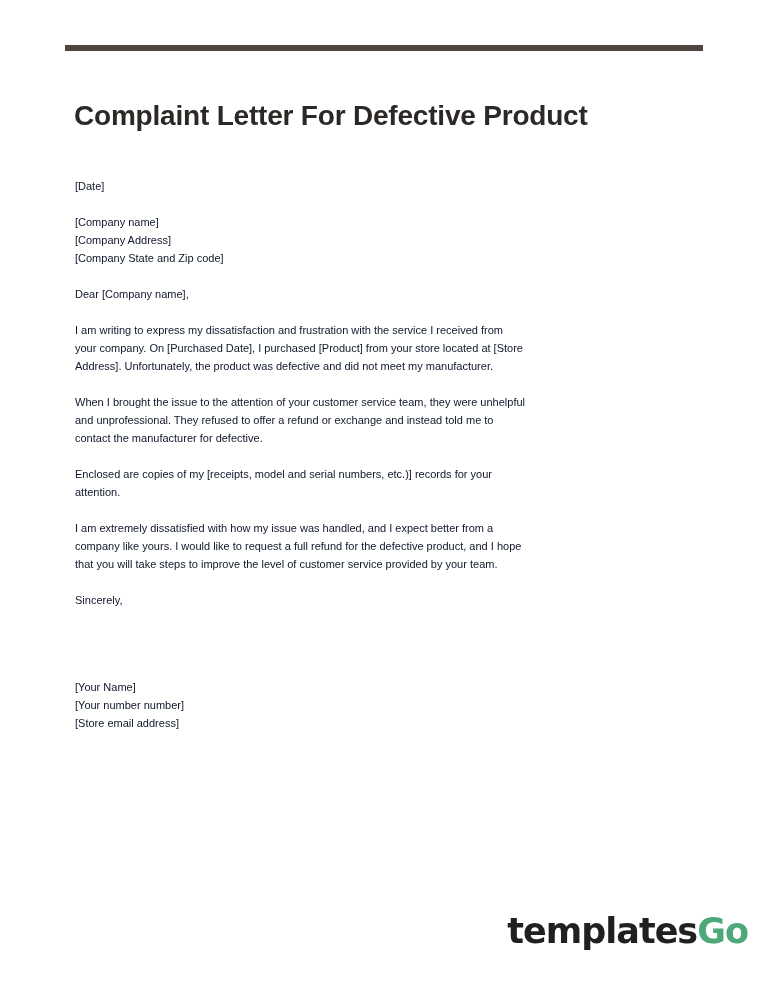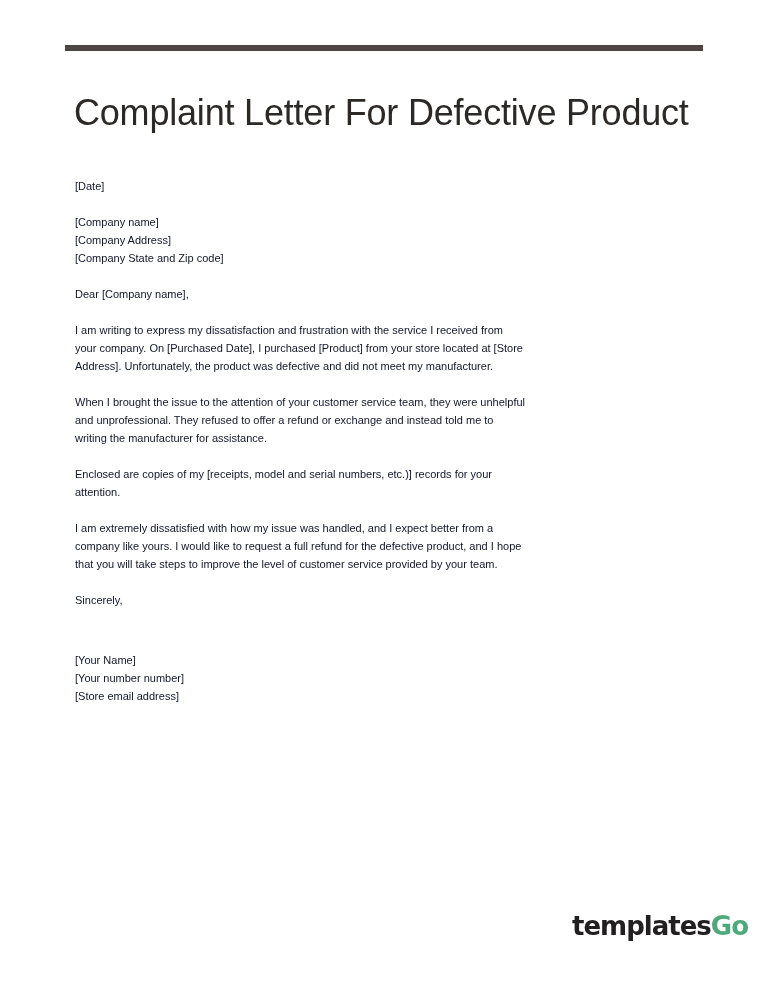--- a/index.html
+++ b/index.html
@@ -19,51 +19,51 @@
     position: absolute;
     left: 65px;
     top: 45px;
     width: 638px;
     height: 6px;
     background: #4d4642;
   }
   .doc-title {
     position: absolute;
     left: 74px;
-    top: 92px;
+    top: 100px;
     margin: 0;
-    font-size: 36px;
-    font-weight: 400;
+    font-size: 28px;
+    font-weight: 700;
     letter-spacing: -0.2px;
     color: #2b2826;
     white-space: nowrap;
   }
   .letter-body {
     position: absolute;
     left: 75px;
     top: 177px;
     width: 620px;
     font-size: 11px;
     line-height: 18px;
     color: #0f172a;
   }
   .block { margin: 0 0 18px 0; }
   .line {
     display: block;
     height: 18px;
     line-height: 18px;
     white-space: nowrap;
   }
-  .closing-block { margin-bottom: 42px; }
+  .closing-block { margin-bottom: 69px; }
   .logo {
     position: absolute;
     top: 911px;
     right: 20px;
     font-family: "DejaVu Sans", sans-serif;
-    font-size: 26px;
+    font-size: 35px;
     font-weight: 800;
     letter-spacing: -1px;
     color: #221f20;
     white-space: nowrap;
   }
   .logo .logo-green { color: #4ea87a; }
 </style>
 </head>
 <body>
 
@@ -91,21 +91,21 @@
 
     <div class="block">
       <span class="line">I am writing to express my dissatisfaction and frustration with the service I received from</span>
       <span class="line">your company. On [Purchased Date], I purchased [Product] from your store located at [Store</span>
       <span class="line">Address]. Unfortunately, the product was defective and did not meet my manufacturer.</span>
     </div>
 
     <div class="block">
       <span class="line">When I brought the issue to the attention of your customer service team, they were unhelpful</span>
       <span class="line">and unprofessional. They refused to offer a refund or exchange and instead told me to</span>
-      <span class="line">writing the manufacturer for assistance.</span>
+      <span class="line">contact the manufacturer for defective.</span>
     </div>
 
     <div class="block">
       <span class="line">Enclosed are copies of my [receipts, model and serial numbers, etc.)] records for your</span>
       <span class="line">attention.</span>
     </div>
 
     <div class="block">
       <span class="line">I am extremely dissatisfied with how my issue was handled, and I expect better from a</span>
       <span class="line">company like yours. I would like to request a full refund for the defective product, and I hope</span>

